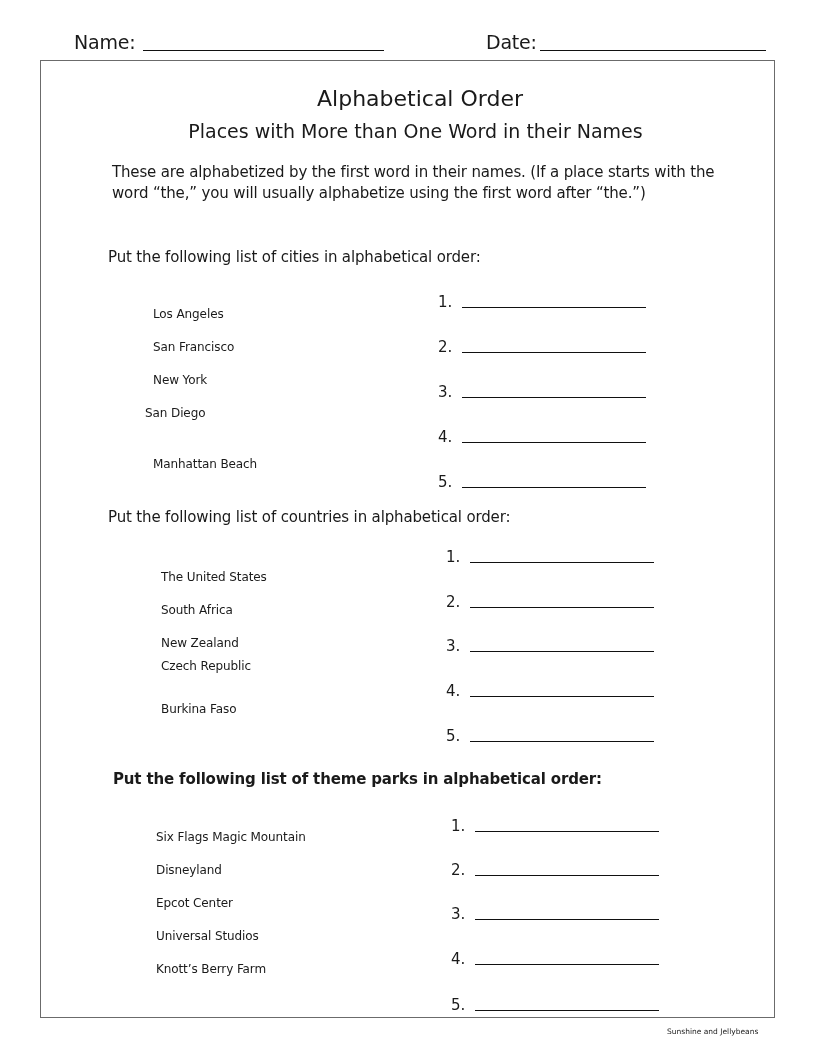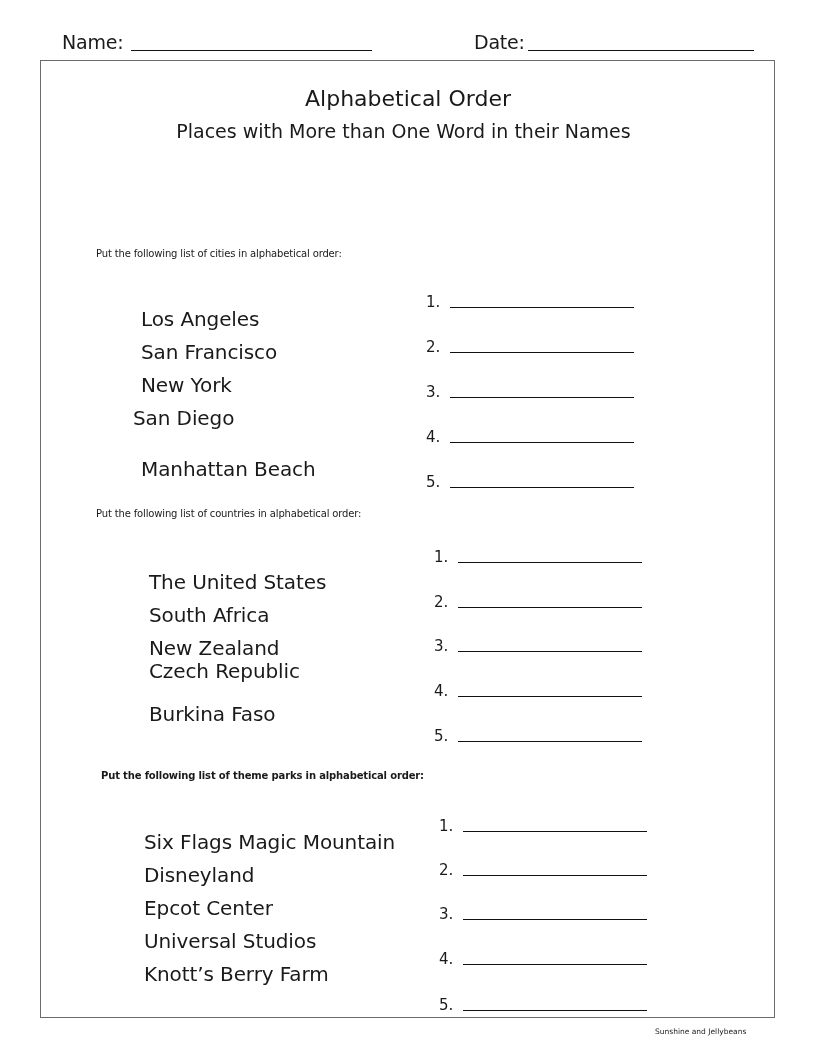--- a/index.html
+++ b/index.html
@@ -1,51 +1,53 @@
 <!DOCTYPE html>
 <html><head>
   <meta charset="utf-8">
   <style>
     html, body { margin: 0; padding: 0; background: #ffffff; }
     body {
       width: 816px; height: 1056px; position: relative; overflow: hidden;
       font-family: "DejaVu Sans", "Liberation Sans", sans-serif;
       color: #1a1a1a;
     }
-    .abs { position: absolute; }
+    .abs { position: absolute; margin-left: 12px; }
     .hdr-label { font-size: 19px; letter-spacing: -0.2px; }
     .hdr-line { border-bottom: 1.5px solid #111; height: 0; }
     .frame {
       position: absolute; left: 40px; top: 60px; width: 735px; height: 958px;
       border: 1.5px solid #6b6b6b; box-sizing: border-box;
     }
     .title { font-size: 22px; text-align: center; width: 816px; left: 0; }
     .subtitle { font-size: 19px; text-align: center; width: 807px; left: 0; }
     .intro { font-size: 15px; line-height: 21px; letter-spacing: -0.15px; }
-    .prompt { font-size: 10px; letter-spacing: -0.15px; }
-    .item { font-size: 20px; letter-spacing: -0.1px; }
+    .prompt { font-size: 15px; letter-spacing: -0.15px; }
+    .item { font-size: 12px; letter-spacing: -0.1px; }
     .ans { display: flex; align-items: flex-end; }
     .ans .num { font-size: 15px; width: 24px; }
     .ans .line { border-bottom: 1.5px solid #111; width: 184px; height: 0; margin-bottom: 3px; }
     .credit { font-size: 7.5px; color: #222; text-align: right; }
   </style>
 </head>
 <body>
 
 <div class="abs hdr-label" style="left:62px; top:31px;">Name:</div>
 <div class="abs hdr-line" style="left:131px; top:50px; width:241px;"></div>
 <div class="abs hdr-label" style="left:474px; top:31px;">Date:</div>
 <div class="abs hdr-line" style="left:528px; top:50px; width:226px;"></div>
 
 <div class="frame"></div>
 
 <div class="abs title" style="top:86px;">Alphabetical Order</div>
 <div class="abs subtitle" style="top:120px;">Places with More than One Word in their Names</div>
 
 <div class="abs intro" style="left:100px; top:162px;">
+  <div>These are alphabetized by the first word in their names.  (If a place starts with the</div>
+  <div>word “the,” you will usually alphabetize using the first word after “the.”)</div>
 </div>
 
 <div class="abs prompt" style="left:96px; top:248px;">Put the following list of cities in alphabetical order:</div>
 <div class="abs item" style="left:141px; top:307px;">Los Angeles</div>
 <div class="abs item" style="left:141px; top:340px;">San Francisco</div>
 <div class="abs item" style="left:141px; top:373px;">New York</div>
 <div class="abs item" style="left:133px; top:406px;">San Diego</div>
 <div class="abs item" style="left:141px; top:457px;">Manhattan Beach</div>
 
 <div class="abs ans" style="left:426px; top:293px;">

